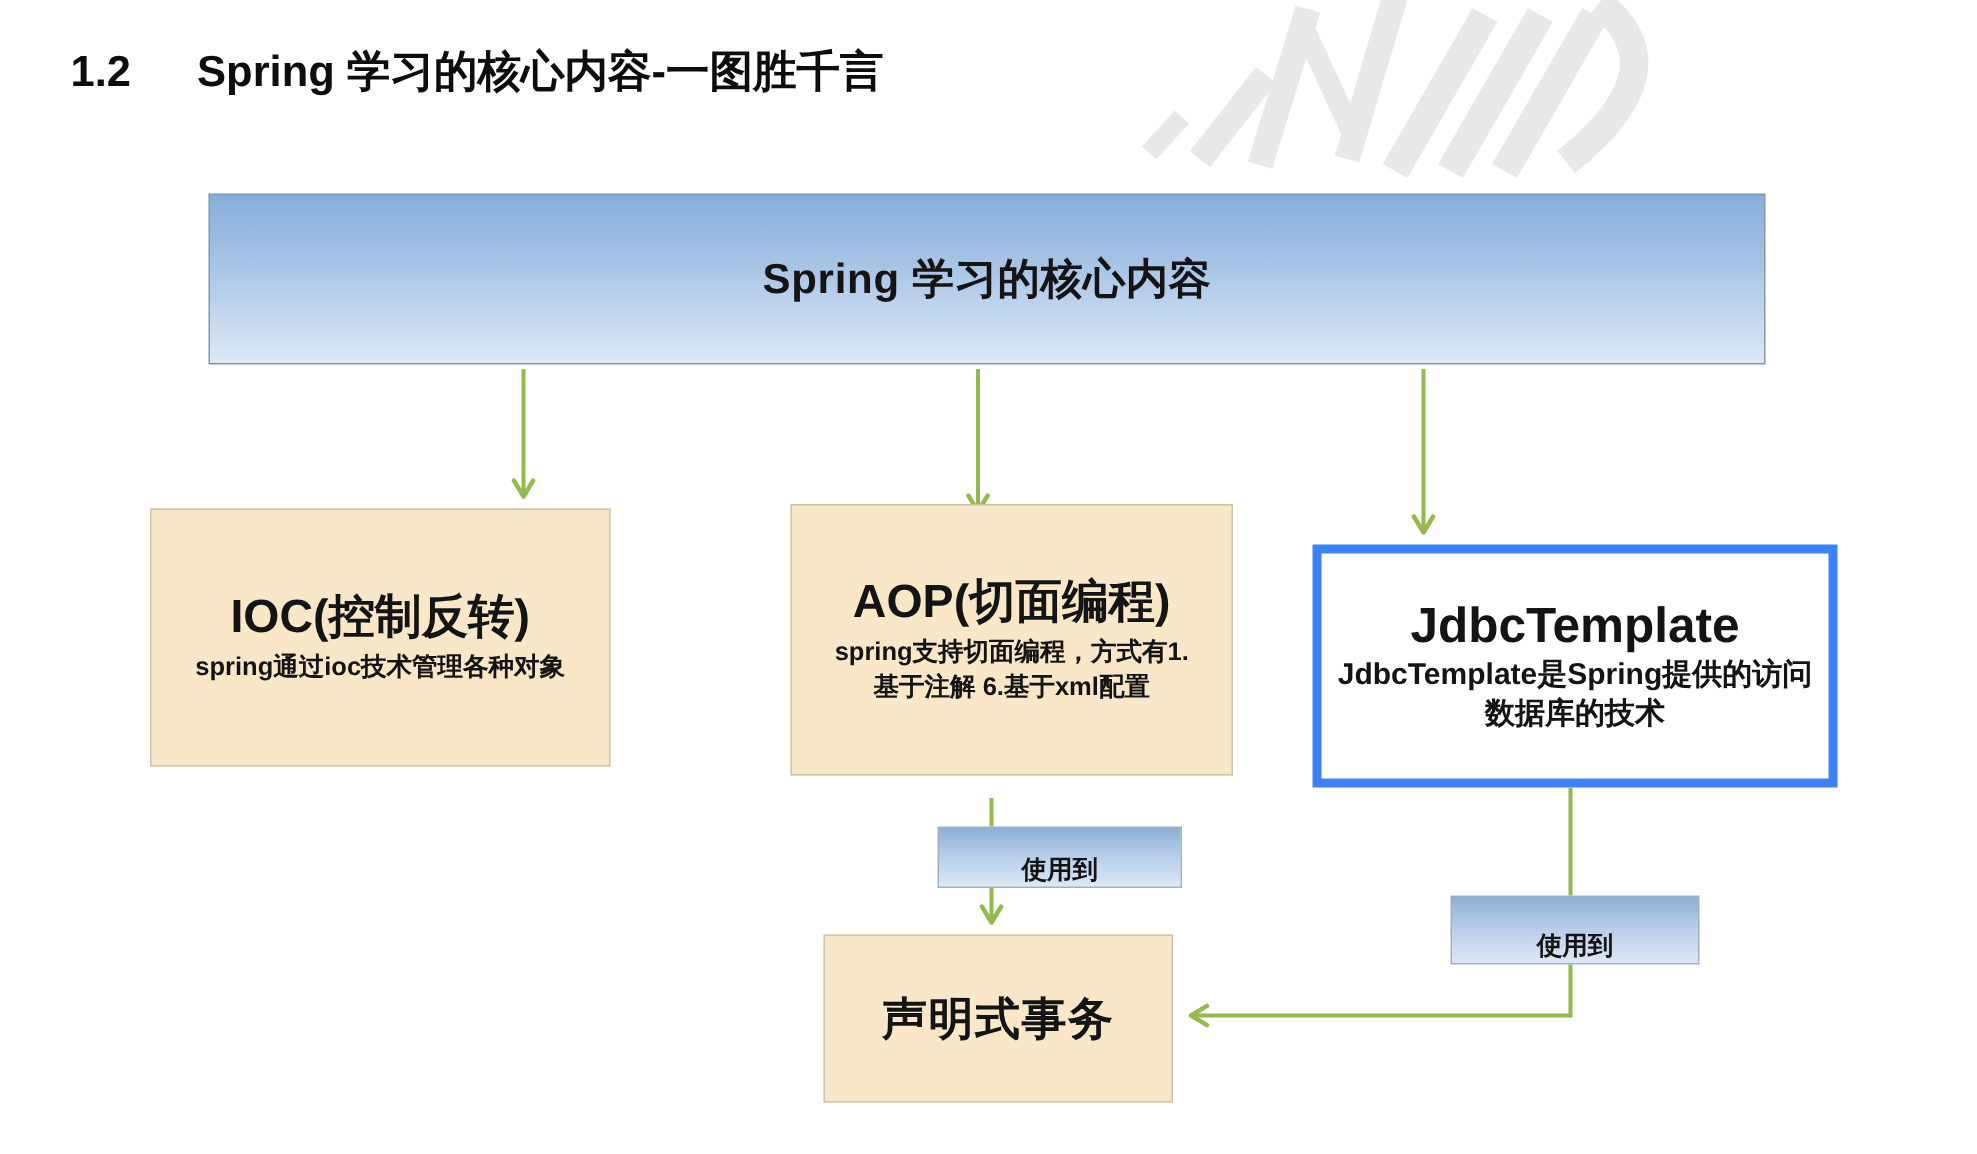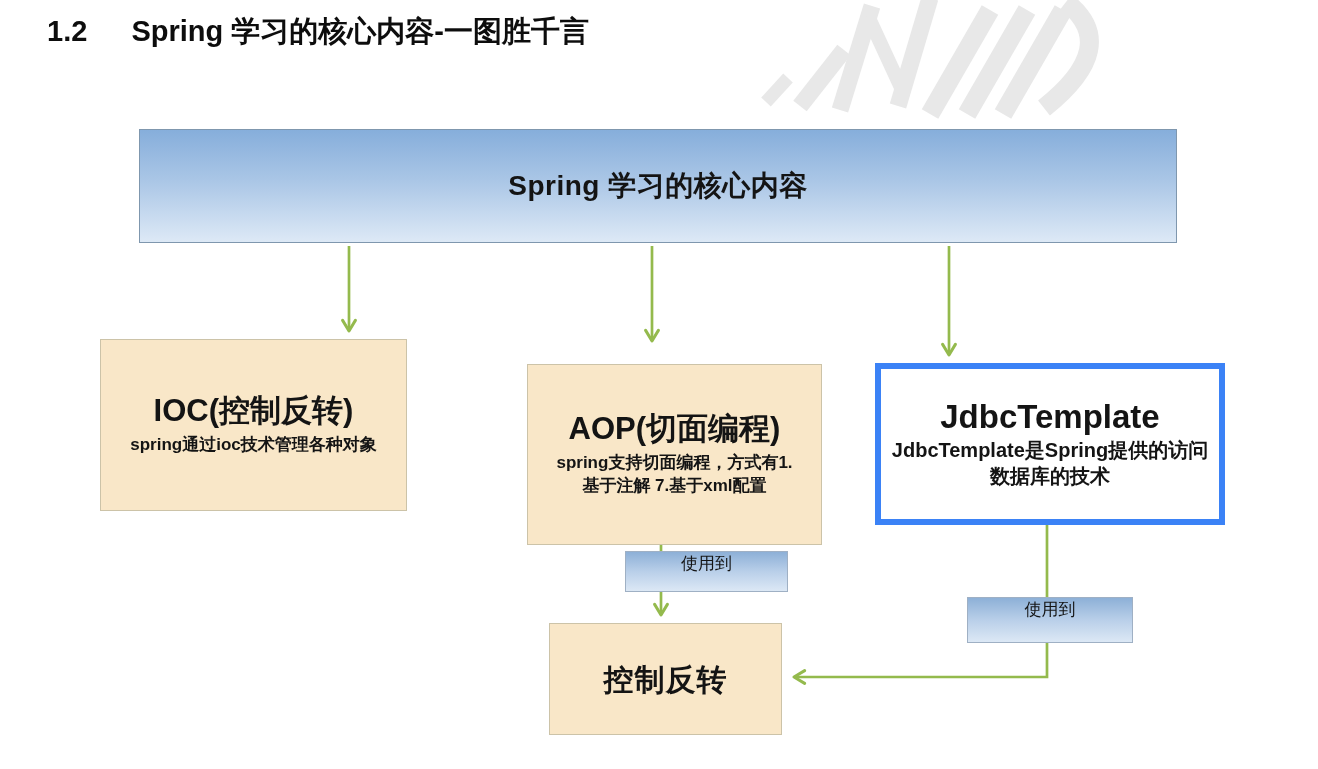--- a/index.html
+++ b/index.html
@@ -4,21 +4,21 @@
 <style>
   html,body { margin:0; padding:0; background:#ffffff; }
   #page {
     position:relative; width:1318px; height:769px;
     background:#ffffff; overflow:hidden;
     font-family:"Liberation Sans", sans-serif;
     color:#141414;
   }
   
   .doc-heading {
-    position:absolute; left:47px; top:12px;
+    position:absolute; left:47px; top:28px;
     font-size:29px; font-weight:bold; color:#0d0d0d;
     white-space:nowrap; z-index:3;
   }
   .doc-heading .h-num { display:inline-block; }
   .doc-heading .h-title { display:inline-block; margin-left:36px; }
 
   
   .watermark { position:absolute; left:740px; top:-6px; z-index:0; }
 
   
@@ -33,40 +33,40 @@
     border:1px solid #7f97ae;
   }
   .tan {
     background:#f9e7c8;
     border:1px solid #ccc3a8;
   }
   .root-box { left:139px; top:129px; width:1038px; height:114px; }
   .root-box .node-title { font-size:28px; font-weight:bold; letter-spacing:0.5px; }
 
   .ioc-box  { left:100px; top:339px; width:307px; height:172px; }
-  .aop-box  { left:527px; top:364px; width:295px; height:181px; }
+  .aop-box  { left:527px; top:336px; width:295px; height:181px; }
   .jdbc-box { left:875px; top:363px; width:350px; height:162px;
               background:#ffffff; border:6px solid #3b82f6; }
   .tx-box   { left:549px; top:623px; width:233px; height:112px; }
 
   .node-title { font-size:31px; font-weight:bold; line-height:1.1;text-align:center; }
   .jdbc-box .node-title { font-size:33px; }
   .node-desc {
     font-size:17px; font-weight:bold; line-height:1.3;
     margin-top:6px; white-space:pre-line;
   }
   .jdbc-box .node-desc { font-size:20px; margin-top:2px;text-align:center; }
   .tx-box .node-title { font-size:30px; letter-spacing:1px; }
 
   .use-box {
     position:absolute; z-index:2; box-sizing:border-box;
-    display:flex; align-items:flex-start; justify-content:center;
+    display:flex; align-items:flex-end; justify-content:center;
     background:linear-gradient(180deg, #8db0d7 0%, #b9cfe9 50%, #dce8f5 100%);
     border:1px solid #9fb0c4;
-    font-size:17px; font-weight:normal;
+    font-size:17px; font-weight:bold;
   }
   .use-left  { left:625px; top:551px; width:163px; height:41px; }
   .use-right { left:967px; top:597px; width:166px; height:46px; }
 </style>
 </head>
 <body>
 
 <div id="page">
 
   <svg class="watermark" width="400" height="125" viewBox="0 0 400 125" fill="none">
@@ -110,33 +110,33 @@
   </div>
 
   <div class="node tan ioc-box">
     <div class="node-title">IOC(控制反转)</div>
     <div class="node-desc">spring通过ioc技术管理各种对象</div>
   </div>
 
   <div class="node tan aop-box">
     <div class="node-title">AOP(切面编程)</div>
     <div class="node-desc">spring支持切面编程，方式有1.
-基于注解 7.基于xml配置</div>
+基于注解 6.基于xml配置</div>
   </div>
 
   <div class="node jdbc-box">
     <div class="node-title">JdbcTemplate</div>
     <div class="node-desc">JdbcTemplate是Spring提供的访问
 数据库的技术</div>
   </div>
 
   <div class="use-box use-left">
     <span>使用到</span>
   </div>
   <div class="use-box use-right">
     <span>使用到</span>
   </div>
 
   <div class="node tan tx-box">
-    <div class="node-title">控制反转</div>
+    <div class="node-title">声明式事务</div>
   </div>
 
 </div>
 
 </body></html>

